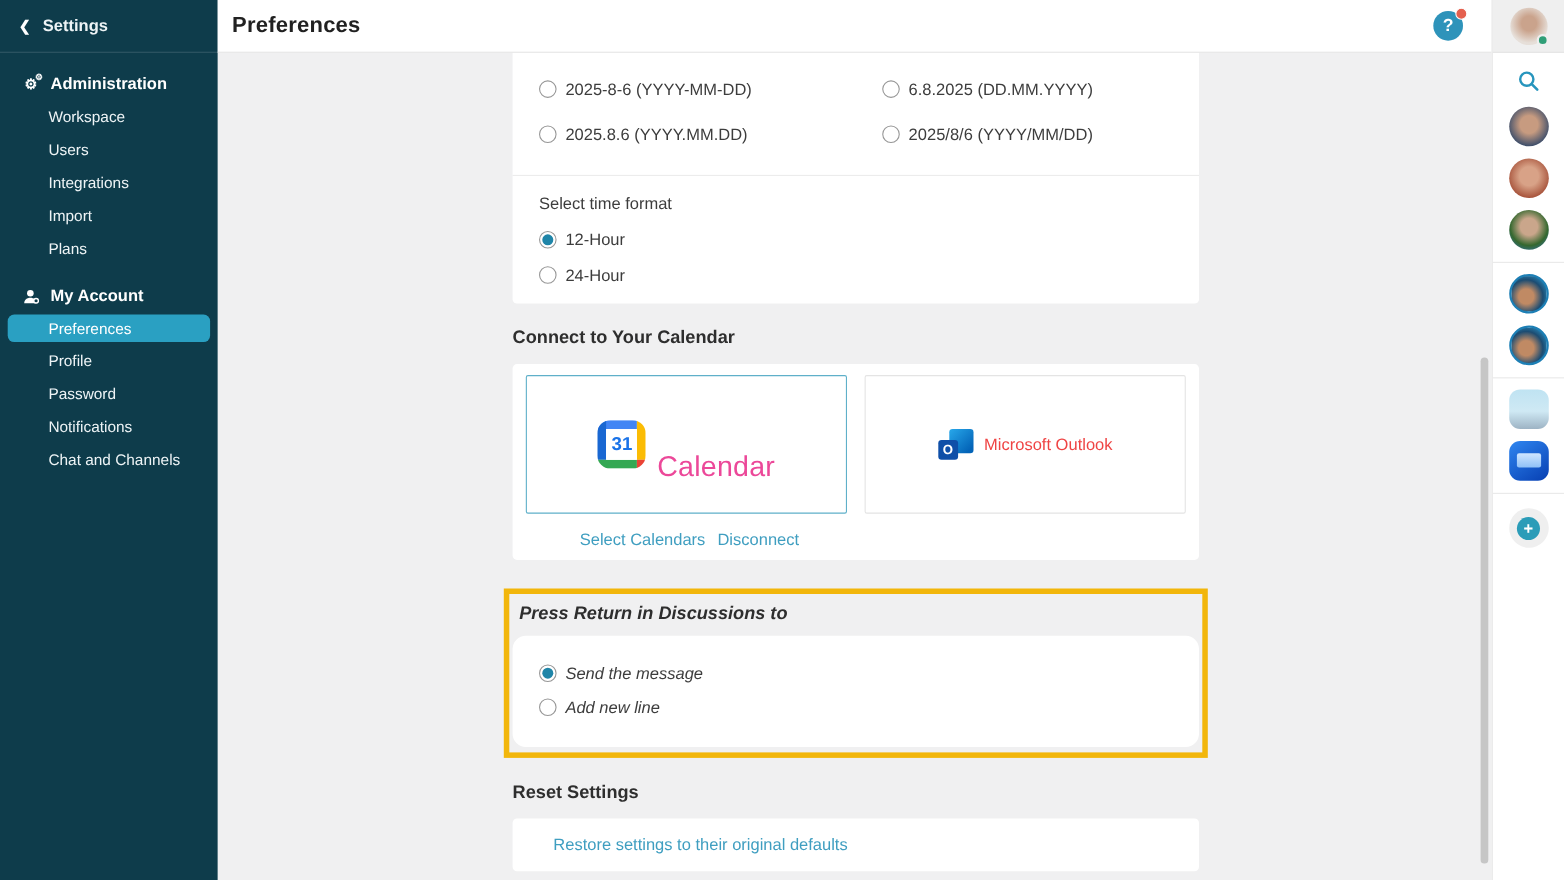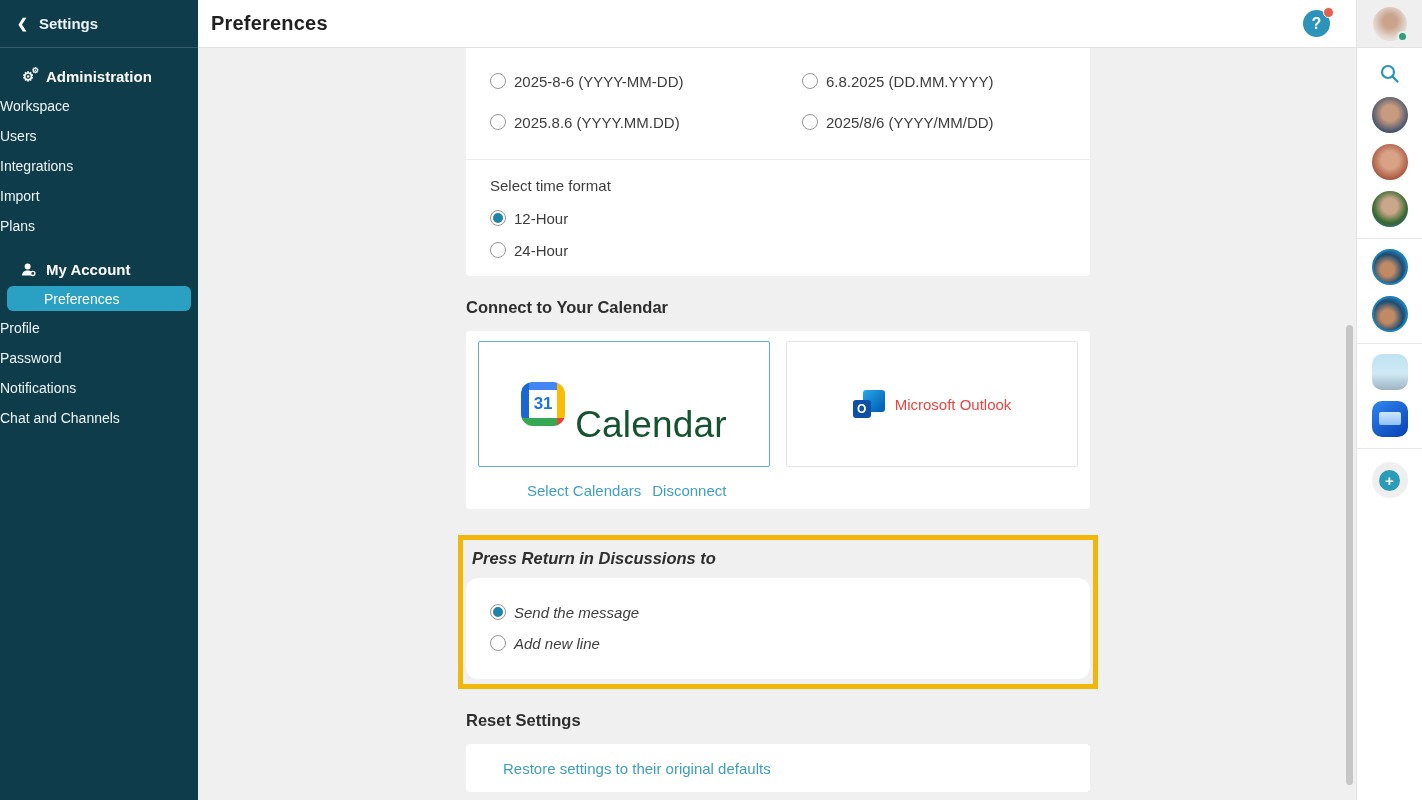--- a/index.html
+++ b/index.html
@@ -10,21 +10,21 @@
   .sidebar { width:198px; min-width:198px; background:#0e3c4b; color:#eef4f6; display:flex; flex-direction:column; }
   .side-header { height:48px; display:flex; align-items:center; gap:11px; padding-left:17px;
                  border-bottom:1px solid rgba(255,255,255,.16); font-size:15px; font-weight:700; }
   .back-chev { font-size:13px; font-weight:700; color:#fff; cursor:pointer; }
   .side-section-header { display:flex; align-items:center; gap:10px; padding-left:20px; height:30px;
                          margin-top:13px; font-weight:700; font-size:15px; color:#fff; }
   .side-icon { width:16px; display:inline-flex; justify-content:center; position:relative; }
   .gear-main { font-size:13px; line-height:13px; color:#fff; }
   .gear-small { position:absolute; right:-3px; top:-3px; font-size:8px; line-height:8px; color:#fff; }
   .side-items { list-style:none; }
-  .side-item { height:30px; display:flex; align-items:center; font-size:14px;
+  .side-item { height:30px; display:flex; align-items:center; padding-left:44px; font-size:14px;
                color:#eef4f6; cursor:pointer; }
   .side-item.active { background:#2aa0c2; border-radius:6px; margin:2px 7px; padding-left:37px; height:25px; color:#fff; }
 
   
   .main { flex:1; display:flex; flex-direction:column; background:#f0f0f1; min-width:0; }
   .main-header { height:48px; background:#fff; border-bottom:1px solid #e4e4e4; display:flex;
                  align-items:center; justify-content:space-between; padding:0 13px; }
   .page-title { font-size:20px; font-weight:700; color:#212121; letter-spacing:.2px; }
   .help-btn { position:relative; width:27px; height:27px; border-radius:50%; background:#2e93ba; color:#fff;
               display:flex; align-items:center; justify-content:center; font-weight:700; font-size:16px;
@@ -61,21 +61,21 @@
   .cal-card.outlook { border:1px solid #e4e4e4; }
   .gcal-logo { position:relative; width:44px; height:44px; border-radius:12px; overflow:hidden; background:#fff; }
   .gcal-logo i { position:absolute; display:block; }
   .g-top { left:0; top:0; width:36px; height:8px; background:#4285f4; }
   .g-left { left:0; top:0; width:8px; height:36px; background:#1967d2; }
   .g-right { right:0; top:0; width:8px; height:36px; background:#fbbc04; }
   .g-bottom { left:0; bottom:0; width:36px; height:8px; background:#34a853; }
   .g-corner { right:0; bottom:0; width:8px; height:8px; background:#ea4335; }
   .g-center { position:absolute; left:8px; top:8px; width:28px; height:28px; background:#fff; color:#1a73e8;
               font-size:17px; font-weight:700; display:flex; align-items:center; justify-content:center; }
-  .gcal-text { font-size:37px; color:#14532d; letter-spacing:.2px;margin-top:41px; }
+  .gcal-text { font-size:26px; color:#ec4899; letter-spacing:.2px;margin-top:41px; }
   .ol-logo { position:relative; width:32px; height:28px; }
   .ol-back { position:absolute; right:0; top:0; width:22px; height:22px; border-radius:3px;
              background:linear-gradient(135deg,#28a8ea 0%,#0364b8 85%); }
   .ol-o { position:absolute; left:0; bottom:0; width:18px; height:18px; border-radius:3px; background:#0f4fa8;
           color:#fff; font-size:12px; font-weight:700; display:flex; align-items:center; justify-content:center; }
   .ol-text { font-size:15px; color:#ef4444; }
   .cal-links { display:flex; gap:11px; padding:15px 0 0 49px; }
   .link { font-size:15px; color:#3f9ec0; cursor:pointer; }
 
   

